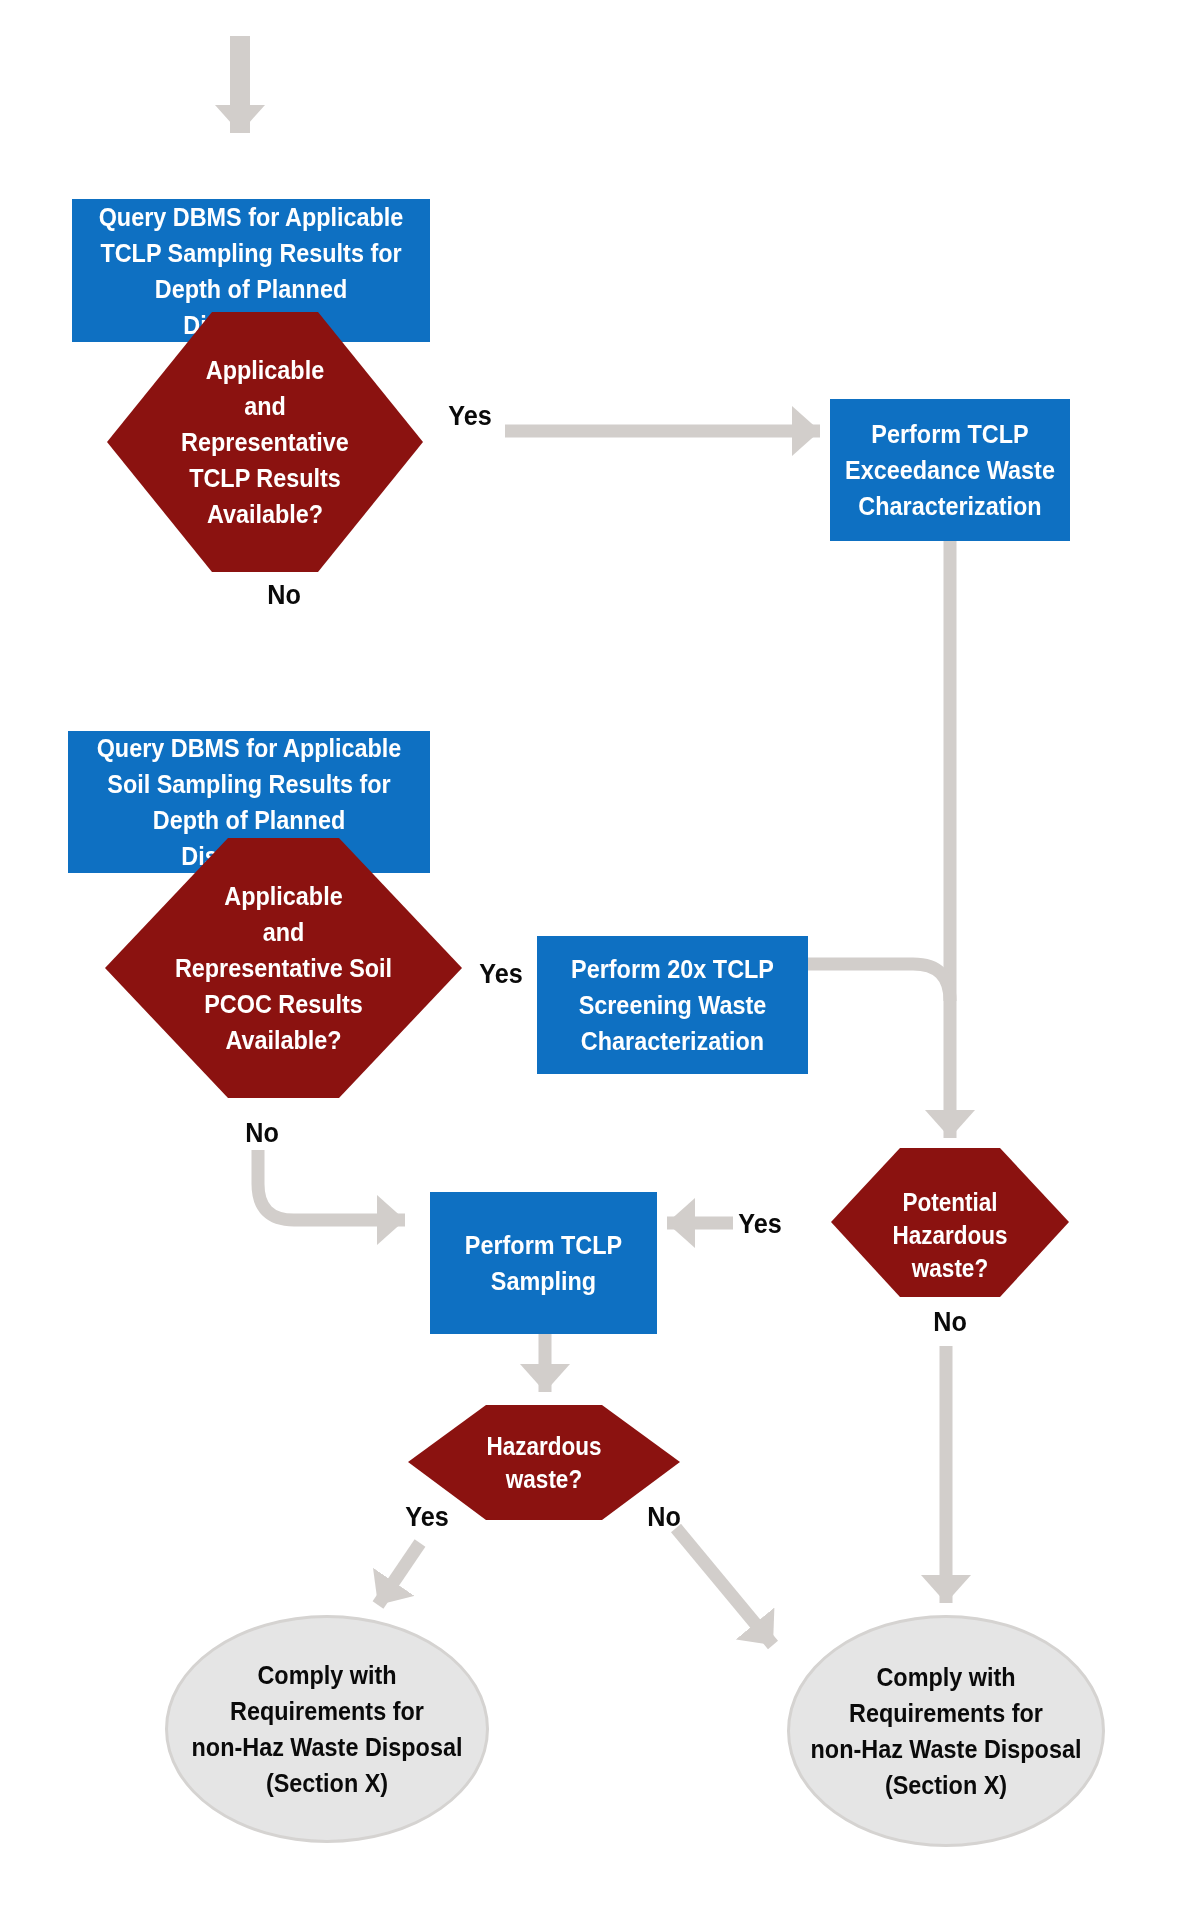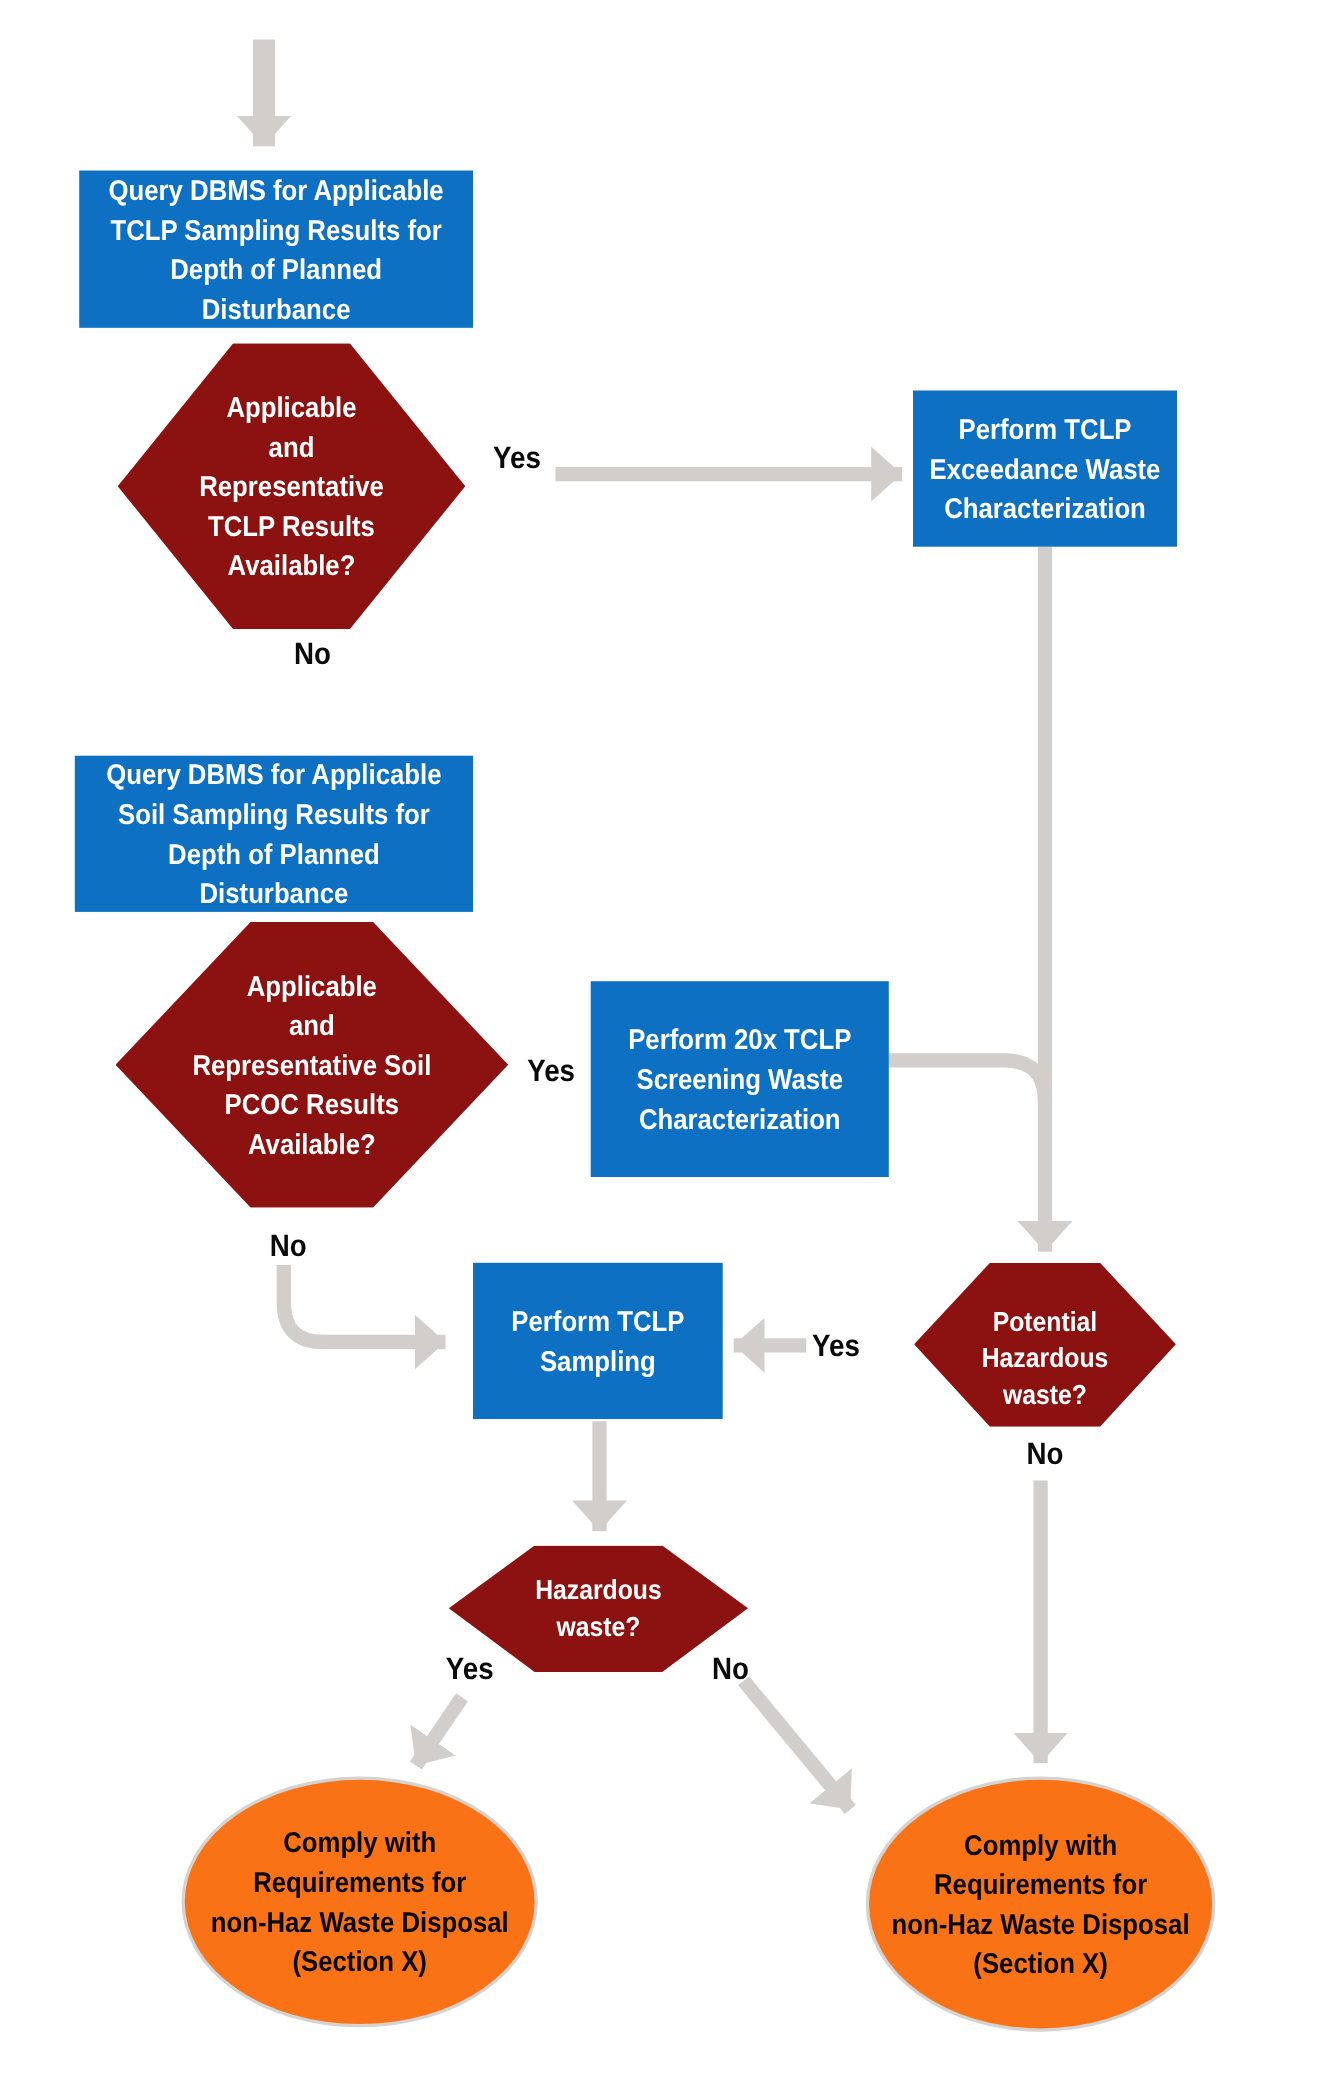--- a/index.html
+++ b/index.html
@@ -10,23 +10,23 @@
     --label-ink:#0A0A0A;
     --node-ink:#FFFFFF;
   }
   html,body{margin:0;padding:0;background:#ffffff;}
   #canvas{
     position:relative;width:1200px;height:1906px;background:#ffffff;overflow:hidden;
     font-family:"Liberation Sans","DejaVu Sans",sans-serif;font-weight:700;
   }
   #edges{position:absolute;left:0;top:0;z-index:1;}
   .node{position:absolute;z-index:2;display:flex;flex-direction:column;justify-content:center;}
-  .process{background:var(--process-fill);color:var(--node-ink);}
+  .process{background:var(--process-fill);color:var(--node-ink);margin-top:44px;}
   .decision{background:var(--decision-fill);color:var(--node-ink);}
-  .terminal{background:#f97316;color:var(--label-ink);border:3px solid var(--ellipse-border);border-radius:50%;box-sizing:border-box;}
+  .terminal{background:#e5e5e5;color:var(--label-ink);border:3px solid var(--ellipse-border);border-radius:50%;box-sizing:border-box;}
   .txt{display:block;width:100%;text-align:center;transform:scaleX(0.9);transform-origin:50% 50%;}
   .ln{display:block;}
   .process .ln{font-size:26px;line-height:36px;}
   .decision .ln{font-size:26px;line-height:36px;}
   .decision.small .ln{font-size:25px;line-height:33px;}
   .terminal .ln{font-size:26px;line-height:36px;}
   .edge-label{position:absolute;z-index:3;width:90px;text-align:center;color:var(--label-ink);font-size:28px;line-height:32px;}
   .hex1{clip-path:polygon(105px 0,211px 0,316px 130px,211px 260px,105px 260px,0 130px);}
   .hex2{clip-path:polygon(123px 0,234px 0,357px 130px,234px 260px,123px 260px,0 130px);}
   .hex3{clip-path:polygon(69px 0,169px 0,238px 74px,169px 149px,69px 149px,0 74px);}
@@ -106,21 +106,21 @@
     </div>
   </div>
 
   <div class="edge-label" style="left:456px;top:958px;">
     <span class="txt">Yes</span>
   </div>
   <div class="edge-label" style="left:217px;top:1117px;">
     <span class="txt">No</span>
   </div>
 
-  <div class="node process" style="left:537px;top:892px;width:271px;height:178px;">
+  <div class="node process" style="left:537px;top:892px;width:271px;height:138px;">
     <div class="txt">
       <span class="ln">Perform 20x TCLP</span>
       <span class="ln">Screening Waste</span>
       <span class="ln">Characterization</span>
     </div>
   </div>
 
   <div class="node process" style="left:430px;top:1148px;width:227px;height:142px;">
     <div class="txt">
       <span class="ln">Perform TCLP</span>

